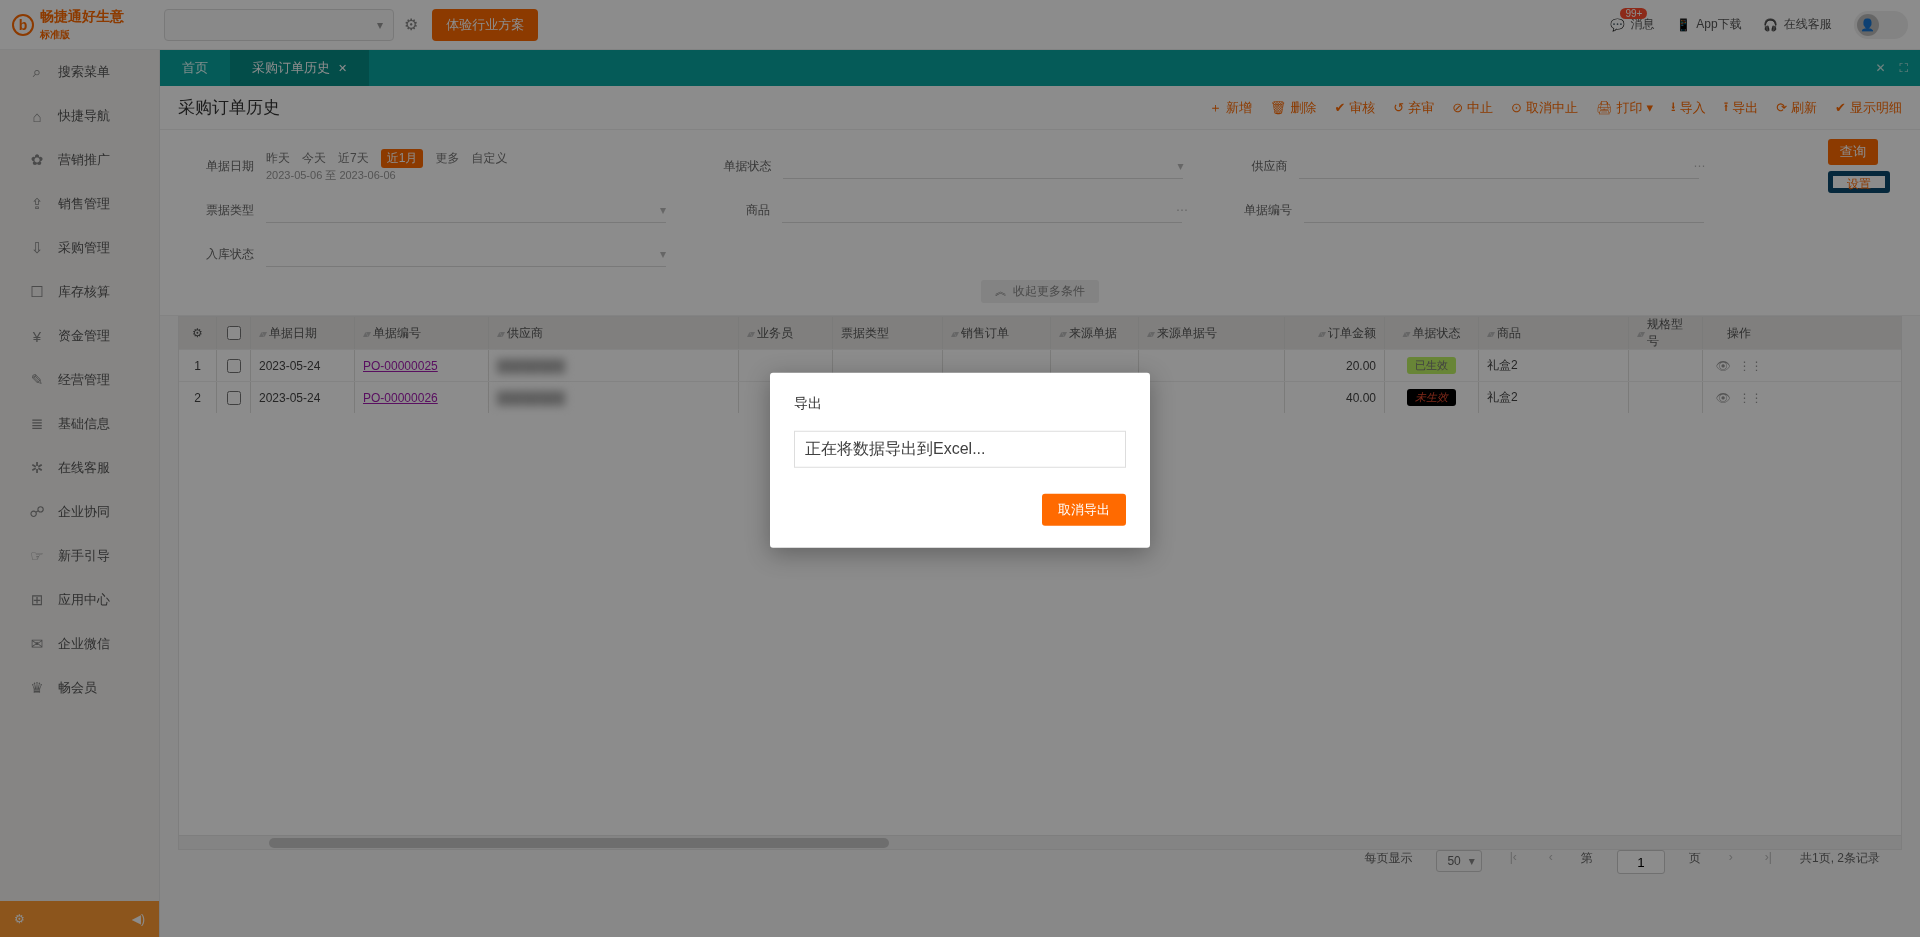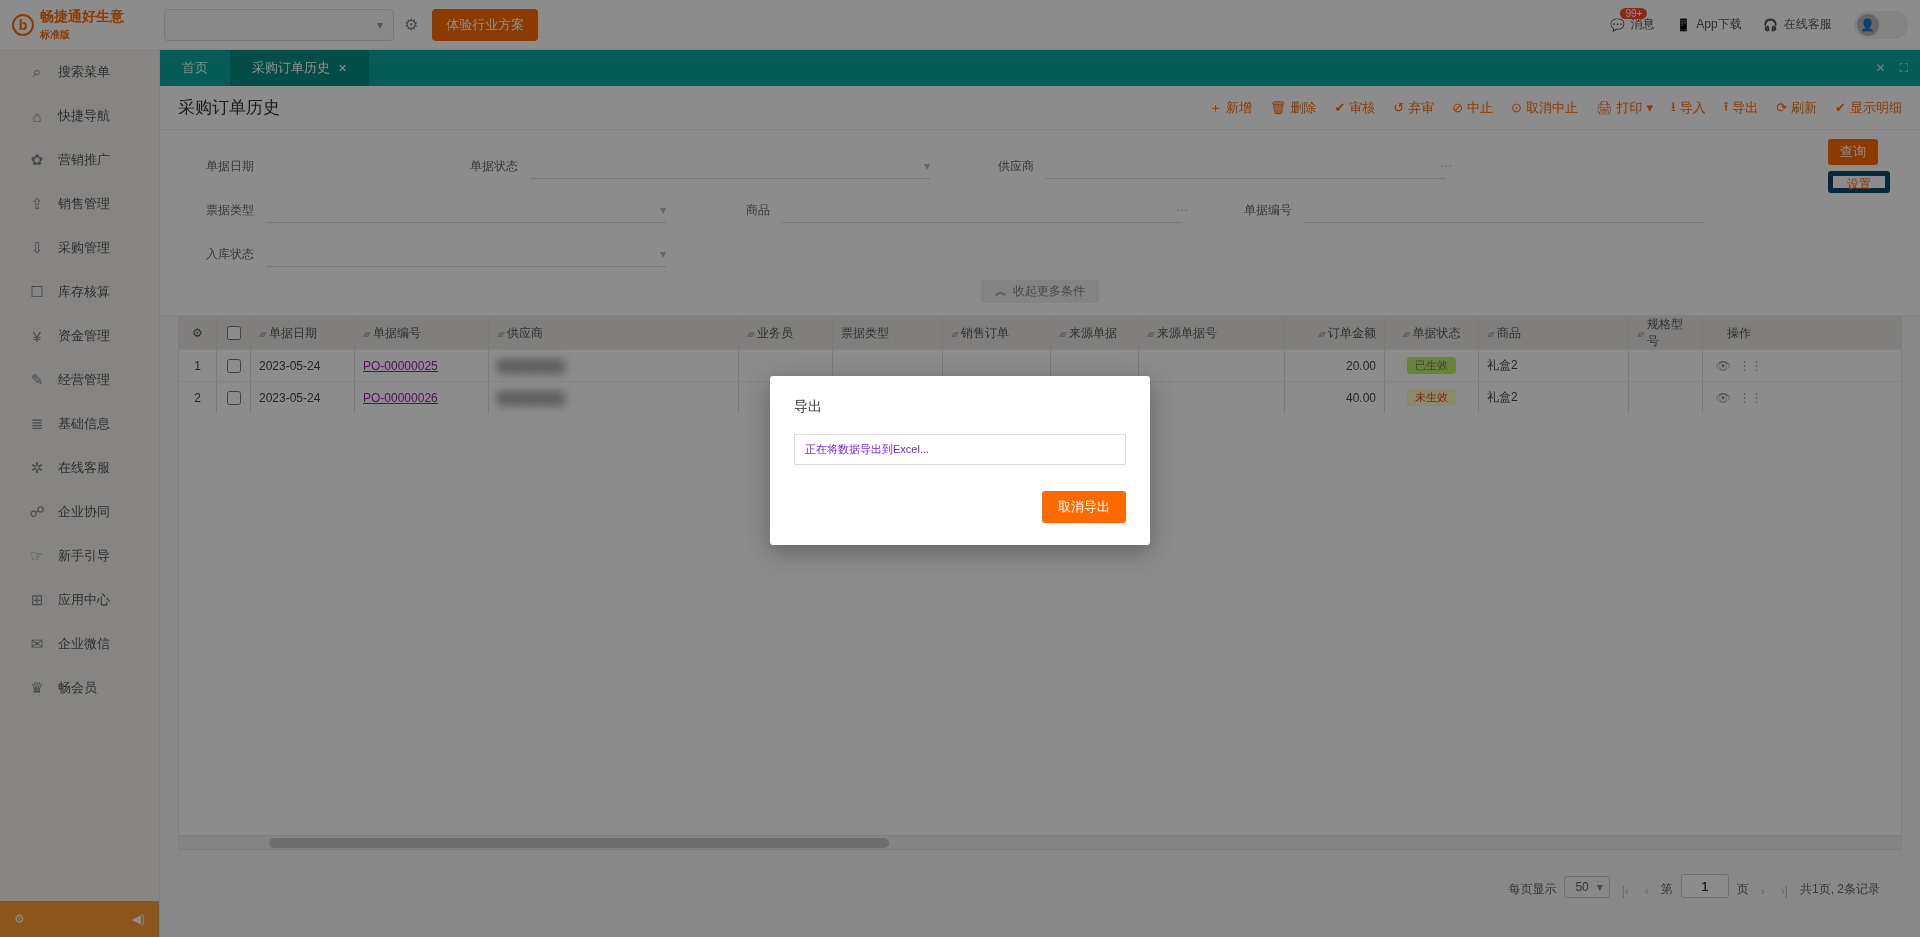--- a/index.html
+++ b/index.html
@@ -78,38 +78,38 @@
 .c-amt{width:100px; justify-content:flex-end;}
 .c-stat{width:94px; justify-content:center;}
 .c-prod{width:150px;}
 .c-spec{width:74px;}
 .c-ops{width:72px; justify-content:center; border-right:none;}
 .trow{display:flex; height:32px; align-items:center; border-top:1px solid #eee; color:#444;}
 .trow .lnk{color:#a21caf; text-decoration:underline;}
 .blur{filter:blur(4px); color:#aaa;}
 .status-pill{padding:1px 8px; border-radius:3px; font-size:11px;}
 .status-ok{background:#bef264; color:#777;}
-.status-bad{background:#fef9c3; color:#e84b2f;}
+.status-bad{background:#000000; color:#e84b2f;font-style:italic;}
 .ops-ic{display:flex; gap:8px; color:#999;}
 .tfoot{background:#eee; height:26px; display:flex; align-items:center; padding-left:40px; color:#777; border-top:1px solid #ddd;}
 .hscroll{height:14px; background:#f1f1f1; position:relative; border:1px solid #e6e6e6; border-top:none;}
 .hscroll .thumb{position:absolute; left:90px; top:2px; height:10px; width:620px; background:#c9c9c9; border-radius:5px;}
 
 
-.pager{height:48px; display:flex; align-items:flex-end; justify-content:flex-end; gap:8px; padding-right:22px; color:#666; background:#f7f7f7;}
+.pager{height:48px; display:flex; align-items:flex-start; justify-content:flex-end; gap:24px; padding-right:22px; color:#666; background:#f7f7f7;}
 .pager .sel{border:1px solid #ccc; padding:3px 20px 3px 10px; border-radius:3px; position:relative;}
 .pager .sel::after{content:"▾"; position:absolute; right:6px; color:#888;}
 .pager .pg-btn{color:#bbb; padding:0 4px;}
 .pager .pg-in{border:1px solid #ccc; width:48px; height:24px; text-align:center; border-radius:3px;}
 
 
 .overlay{position:absolute; inset:0; background:rgba(0,0,0,0.45);}
 .modal{position:absolute; left:50%; top:50%; transform:translate(-50%,-55%); width:380px; background:#fff; border-radius:3px; box-shadow:0 6px 24px rgba(0,0,0,.3); padding:22px 24px;}
 .modal h3{font-size:14px; font-weight:normal; color:#333; margin-bottom:18px;}
-.modal .msg{border:1px solid #ddd; padding:7px 10px; color:#6d28d9; font-size:11px;}
+.modal .msg{border:1px solid #ddd; padding:7px 10px; color:#404040; font-size:16px;}
 .modal .mfoot{display:flex; justify-content:flex-end; margin-top:26px;}
 .modal .mbtn{background:#ff6a00; color:#fff; border:none; padding:7px 16px; border-radius:3px; font-size:13px;margin-left:24px;}
 
 input[type=checkbox]{width:14px; height:14px;}
 </style>
 </head>
 <body>
 
 <div class="app">
 
@@ -279,20 +279,31 @@
             <span class="ic orange-box">✔</span>
             <span>显示明细</span>
           </div>
       </div>
     </div>
 
     <div class="filter">
       <div class="filter-row">
         <div class="filter-group">
           <div class="flabel">单据日期</div>
+          <div>
+            <div class="date-chips">
+              <span>昨天</span>
+              <span>今天</span>
+              <span>近7天</span>
+              <span class="sel">近1月</span>
+              <span>更多</span>
+              <span>自定义</span>
+            </div>
+            <div class="date-range">2023-05-06 至 2023-06-06</div>
+          </div>
         </div>
         <div class="filter-group" style="margin-left:160px">
           <div class="flabel">单据状态</div>
           <input class="finput" style="">
             <span class="chev">▾</span>
         </div>
         <div class="filter-group">
           <div class="flabel">供应商</div>
           <input class="finput" style="">
             <span class="dots">⋯</span>

